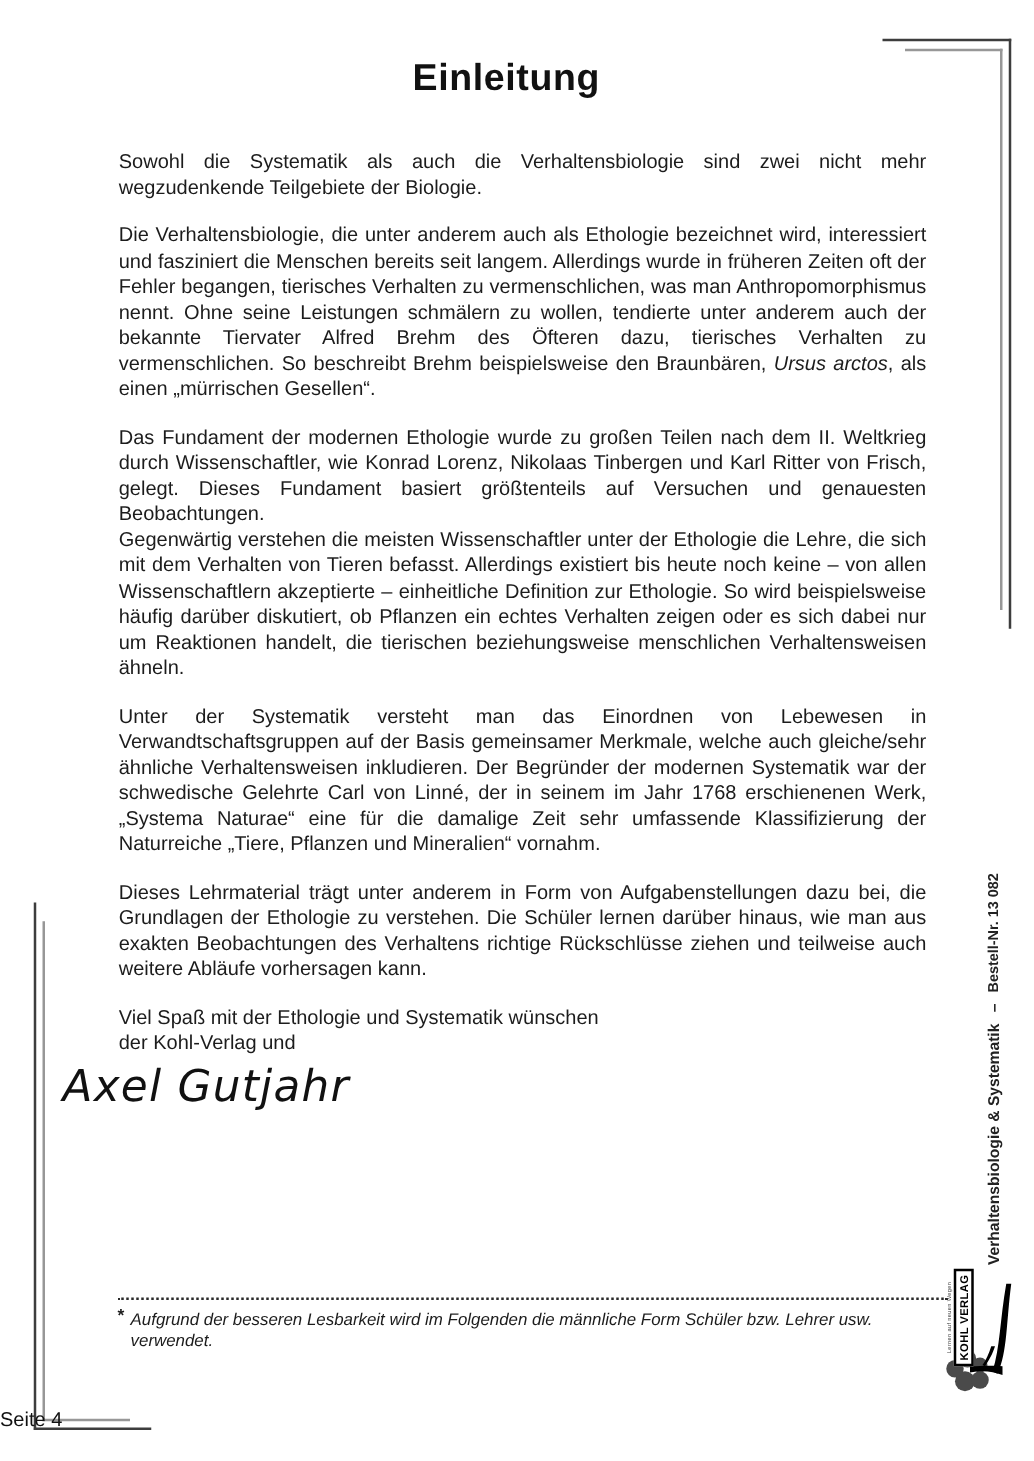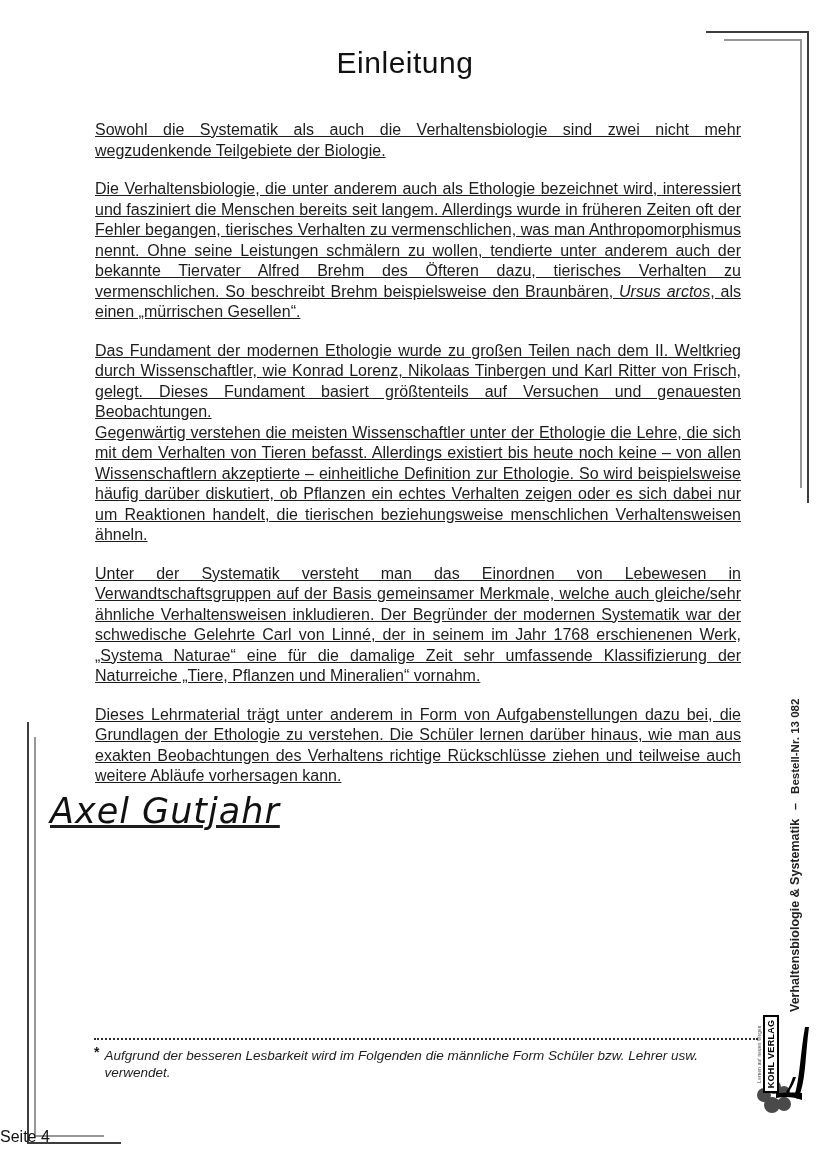--- a/index.html
+++ b/index.html
@@ -19,28 +19,28 @@
   .tr-inner { left:724px; top:39px; width:76px; height:447px;
               border-top:2px solid #979797; border-right:2px solid #979797; }
   .bl-outer { left:27px; top:722px; width:92px; height:420px;
               border-left:2px solid #3d3d3d; border-bottom:2px solid #3d3d3d; }
   .bl-inner { left:34px; top:737px; width:68px; height:398px;
               border-left:2px solid #979797; border-bottom:2px solid #979797; }
 
   
   .title {
     position:absolute; left:0; top:26px; width:810px;
-    text-align:center; font-size:30px; font-weight:normal;
+    text-align:center; font-size:30px; font-weight:bold;
     letter-spacing:0.5px; color:#111;
   }
 
   
   .content {
     position:absolute; left:95px; top:120px; width:646px;
-    font-size:16px; line-height:20.5px; text-align:justify;text-decoration:underline;
+    font-size:16px; line-height:20.5px; text-align:justify;
   }
   .content p { margin:0; }
   .content p.gap { margin-top:18px; }
   .content .italic { font-style:italic;margin-top:40px; }
 
   .closing { margin-top:18px; text-align:left; }
   .signature {
     margin-top:14px; 
     transform:translateX(-45px);
     font-family:"DejaVu Sans", sans-serif;
@@ -97,20 +97,24 @@
 
   <div class="content">
     <div>
         <p><span>Sowohl die Systematik als auch die Verhaltensbiologie sind zwei nicht mehr wegzudenkende Teilgebiete der Biologie.</span></p>
         <p class="gap"><span>Die Verhaltensbiologie, die unter anderem auch als Ethologie bezeichnet wird, interessiert und fasziniert die Menschen bereits seit langem. Allerdings wurde in früheren Zeiten oft der Fehler begangen, tierisches Verhalten zu vermenschlichen, was man Anthropomorphismus nennt. Ohne seine Leistungen schmälern zu wollen, tendierte unter anderem auch der bekannte Tiervater Alfred Brehm des Öfteren dazu, tierisches Verhalten zu vermenschlichen. So beschreibt Brehm beispielsweise den Braunbären, </span><span class="italic">Ursus arctos</span><span>, als einen „mürrischen Gesellen“.</span></p>
         <p class="gap"><span>Das Fundament der modernen Ethologie wurde zu großen Teilen nach dem II. Weltkrieg durch Wissenschaftler, wie Konrad Lorenz, Nikolaas Tinbergen und Karl Ritter von Frisch, gelegt. Dieses Fundament basiert größtenteils auf Versuchen und genauesten Beobachtungen.</span></p>
         <p><span>Gegenwärtig verstehen die meisten Wissenschaftler unter der Ethologie die Lehre, die sich mit dem Verhalten von Tieren befasst. Allerdings existiert bis heute noch keine – von allen Wissenschaftlern akzeptierte – einheitliche Definition zur Ethologie. So wird beispielsweise häufig darüber diskutiert, ob Pflanzen ein echtes Verhalten zeigen oder es sich dabei nur um Reaktionen handelt, die tierischen beziehungsweise menschlichen Verhaltensweisen ähneln.</span></p>
         <p class="gap"><span>Unter der Systematik versteht man das Einordnen von Lebewesen in Verwandtschaftsgruppen auf der Basis gemeinsamer Merkmale, welche auch gleiche/sehr ähnliche Verhaltensweisen inkludieren. Der Begründer der modernen Systematik war der schwedische Gelehrte Carl von Linné, der in seinem im Jahr 1768 erschienenen Werk, „Systema Naturae“ eine für die damalige Zeit sehr umfassende Klassifizierung der Naturreiche „Tiere, Pflanzen und Mineralien“ vornahm.</span></p>
         <p class="gap"><span>Dieses Lehrmaterial trägt unter anderem in Form von Aufgabenstellungen dazu bei, die Grundlagen der Ethologie zu verstehen. Die Schüler lernen darüber hinaus, wie man aus exakten Beobachtungen des Verhaltens richtige Rückschlüsse ziehen und teilweise auch weitere Abläufe vorhersagen kann.</span></p>
       </div>
+    <div class="closing">
+      <div>Viel Spaß mit der Ethologie und Systematik wünschen</div>
+      <div>der Kohl-Verlag und</div>
+    </div>
     <div class="signature">Axel Gutjahr</div>
   </div>
 
   <div class="footnote">
     <div class="dotline"></div>
     <div class="fn-body">
       <span class="fn-marker">*</span>
       <span>
         <span>Aufgrund der besseren Lesbarkeit wird im Folgenden die männliche Form Schüler bzw. Lehrer usw. verwendet.</span><br>
       </span>

